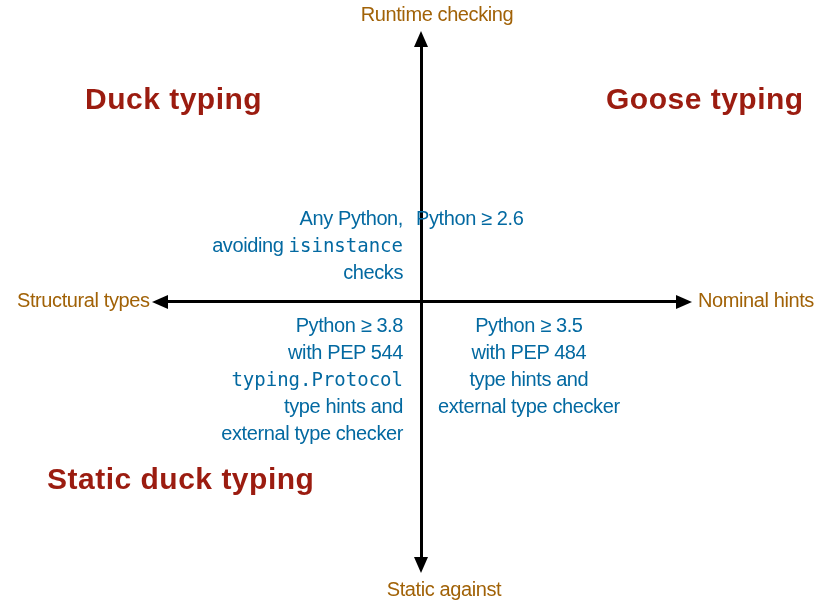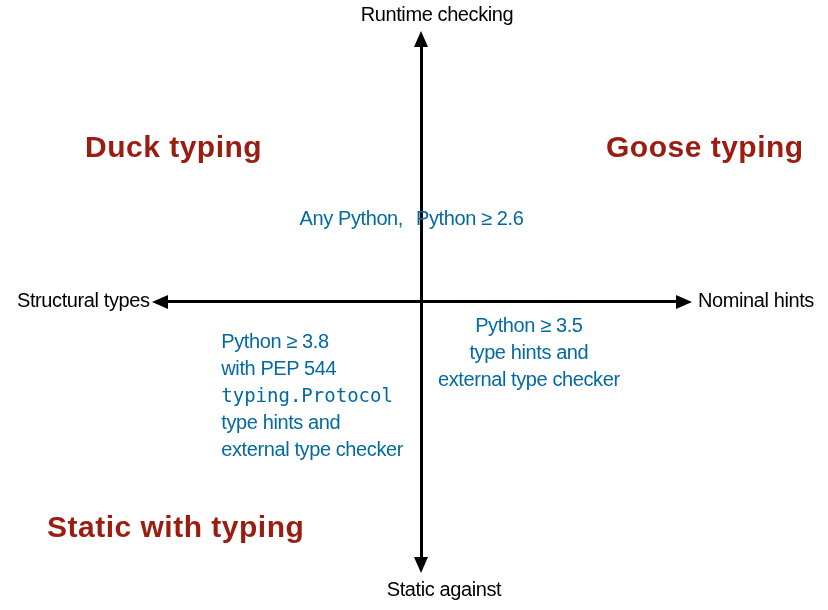--- a/index.html
+++ b/index.html
@@ -18,54 +18,53 @@
   
   .arrow { position: absolute; width: 0; height: 0; }
   .arrow.up    { left: 414px; top: 31px;  border-left: 7px solid transparent; border-right: 7px solid transparent; border-bottom: 16px solid #000; }
   .arrow.down  { left: 414px; top: 557px; border-left: 7px solid transparent; border-right: 7px solid transparent; border-top: 16px solid #000; }
   .arrow.left  { left: 152px; top: 295px; border-top: 7px solid transparent; border-bottom: 7px solid transparent; border-right: 16px solid #000; }
   .arrow.right { left: 676px; top: 295px; border-top: 7px solid transparent; border-bottom: 7px solid transparent; border-left: 16px solid #000; }
   
   .axis-label {
     position: absolute;
     font-size: 20px;
-    color: #000000;
+    color: #a16207;
     letter-spacing: -0.4px;
     white-space: nowrap;
   }
   .axis-label.top    { left: 437px; top: 3px;   transform: translateX(-50%); }
   .axis-label.bottom { left: 444px; top: 578px; transform: translateX(-50%); }
   .axis-label.left   { left: 17px;  top: 289px; }
   .axis-label.right  { left: 698px; top: 289px; }
   
   .q-title {
     position: absolute;
     font-size: 30px;
     font-weight: bold;
     letter-spacing: 0.5px;
     color: var(--title-red, #9b1c10);
     white-space: nowrap;
-    margin-top: 48px;
   }
   .q-title.tl { left: 85px;  top: 82px; }
   .q-title.tr { left: 606px; top: 82px; }
   .q-title.bl { left: 47px;  top: 462px; }
   .q-title.br { left: 604px; top: 462px; }
   
   .desc {
     position: absolute;
     font-size: 20px;
     line-height: 27px;
     color: #0369a1;
     letter-spacing: -0.4px;
     white-space: nowrap;
   }
   .desc.tl { right: 425px; top: 205px; text-align: right; }
   .desc.tr { left: 416px;  top: 205px; text-align: left; }
-  .desc.bl { right: 425px; top: 328px; text-align: left; }
+  .desc.bl { right: 425px; top: 312px; text-align: right; }
   .desc.br { left: 438px;  top: 312px; text-align: center; }
   .mono {
     font-family: "DejaVu Sans Mono", monospace;
     font-size: 19px;
     letter-spacing: 0;
   }
 </style>
 </head>
 <body>
 
@@ -78,25 +77,31 @@
   <div class="arrow left"></div>
   <div class="arrow right"></div>
 
   <div class="axis-label top">Runtime checking</div>
   <div class="axis-label bottom">Static against</div>
   <div class="axis-label left">Structural types</div>
   <div class="axis-label right">Nominal hints</div>
 
   <div class="q-title tl">Duck typing</div>
   <div class="q-title tr">Goose typing</div>
-  <div class="q-title bl">Static with typing</div>
+  <div class="q-title bl">Static duck typing</div>
 
   <div class="desc tl">
     <div>
       <span>Any Python,</span>
+    </div>
+    <div>
+      <span>avoiding </span><span class="mono">isinstance</span>
+    </div>
+    <div>
+      <span>checks</span>
     </div>
   </div>
 
   <div class="desc tr">
     <div>
       <span>Python ≥ 2.6</span>
     </div>
   </div>
 
   <div class="desc bl">
@@ -115,20 +120,23 @@
     <div>
       <span>external type checker</span>
     </div>
   </div>
 
   <div class="desc br">
     <div>
       <span>Python ≥ 3.5</span>
     </div>
     <div>
+      <span>with PEP 484</span>
+    </div>
+    <div>
       <span>type hints and</span>
     </div>
     <div>
       <span>external type checker</span>
     </div>
   </div>
 
 </div>
 
 </body></html>

